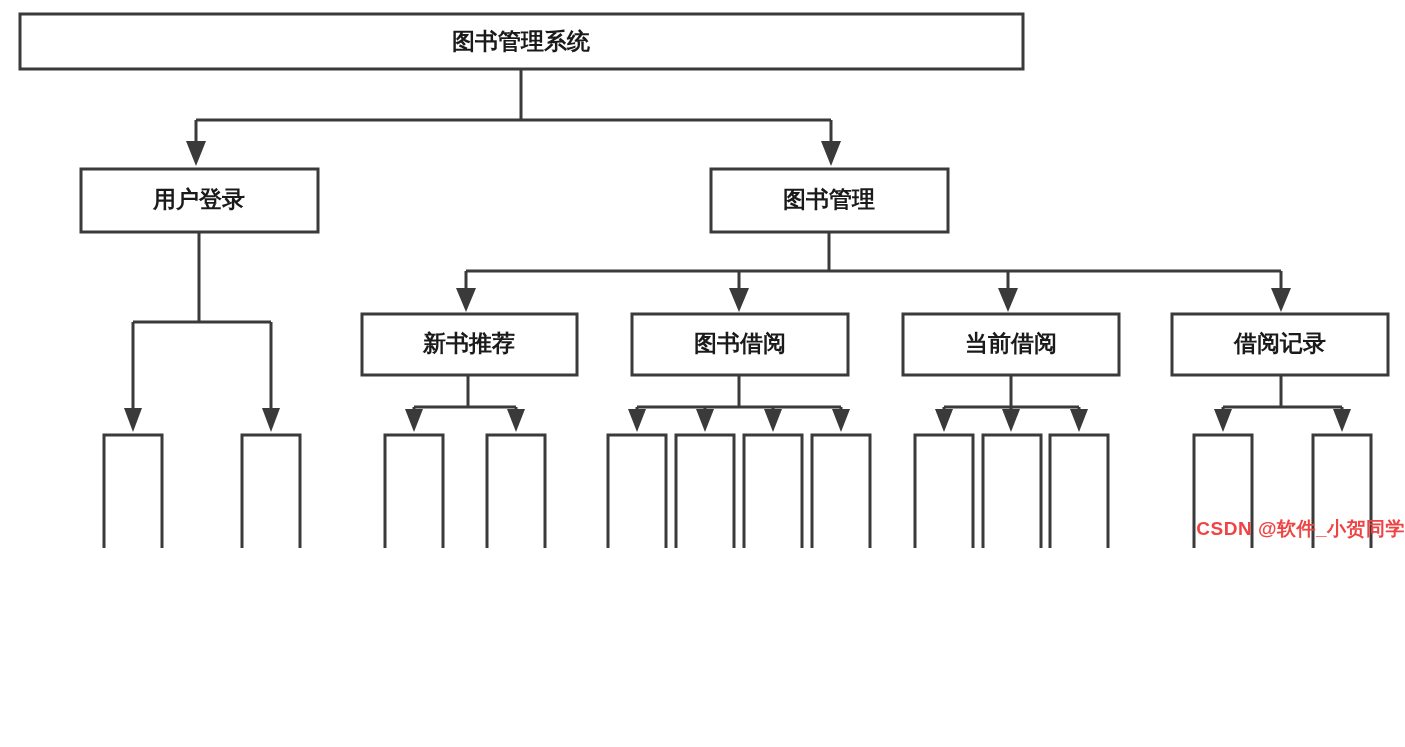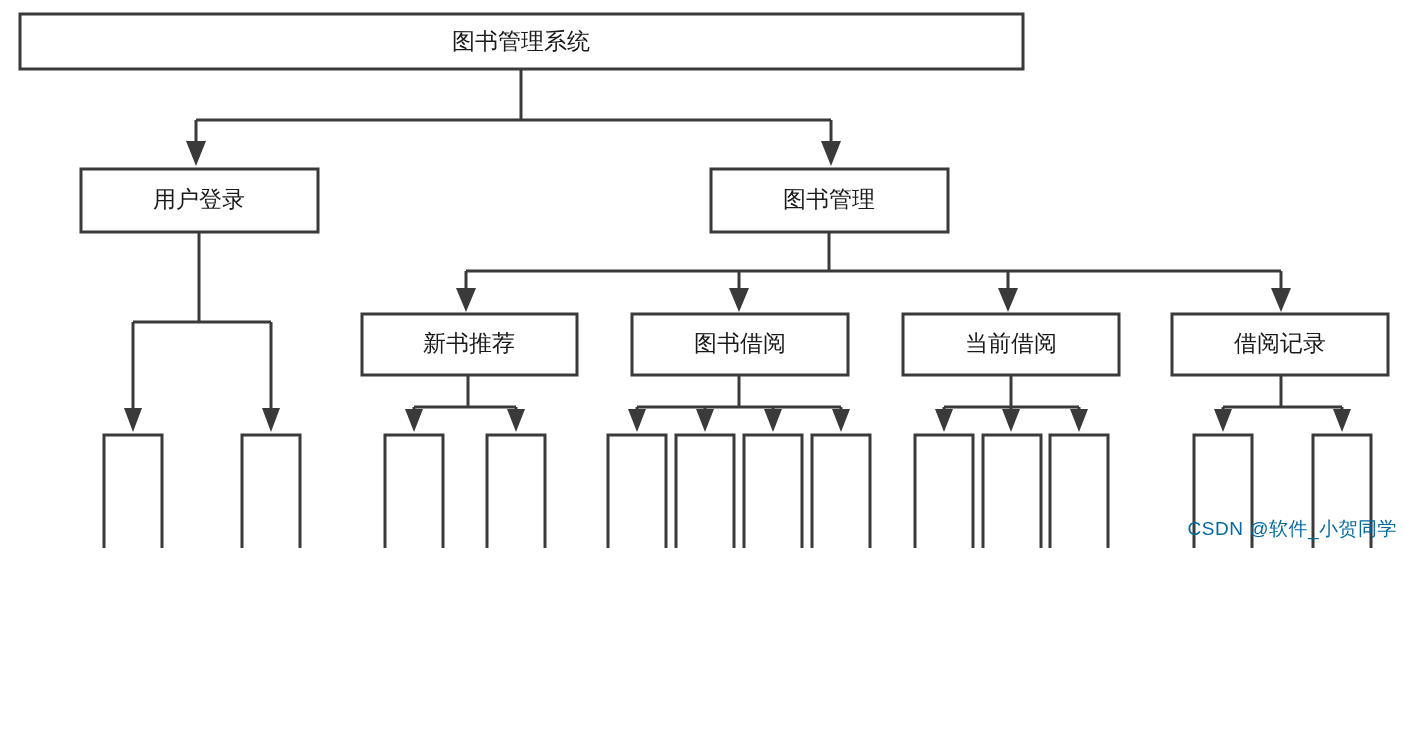--- a/index.html
+++ b/index.html
@@ -9,20 +9,21 @@
   }
   body {
     font-family: "Liberation Sans", "DejaVu Sans", sans-serif;
   }
   #canvas-wrap {
     position: relative;
     width: 1405px;
     height: 548px;
     background: #ffffff;
     overflow: hidden;
+    font-weight: bold;
   }
   svg#chart {
     position: absolute;
     left: 0;
     top: 0;
     width: 1405px;
     height: 747px;
   }
   .node-box {
     fill: #ffffff;
@@ -56,25 +57,25 @@
     letter-spacing: 2px;
     display: flex;
     align-items: center;
     justify-content: center;
     text-align: center;
     white-space: nowrap;
     pointer-events: none;
   }
   .watermark {
     position: absolute;
-    right: 8px;
+    right: 0;
     bottom: 6px;
     font-family: "Liberation Sans", "DejaVu Sans", sans-serif;
     font-size: 19px;
-    color: #0369a1;
+    color: #ef4444;
     letter-spacing: 0.5px;
     white-space: nowrap;
   }
 </style>
 </head>
 <body>
 
 <div id="canvas-wrap">
 
   <svg id="chart" viewBox="0 0 1405 747">

